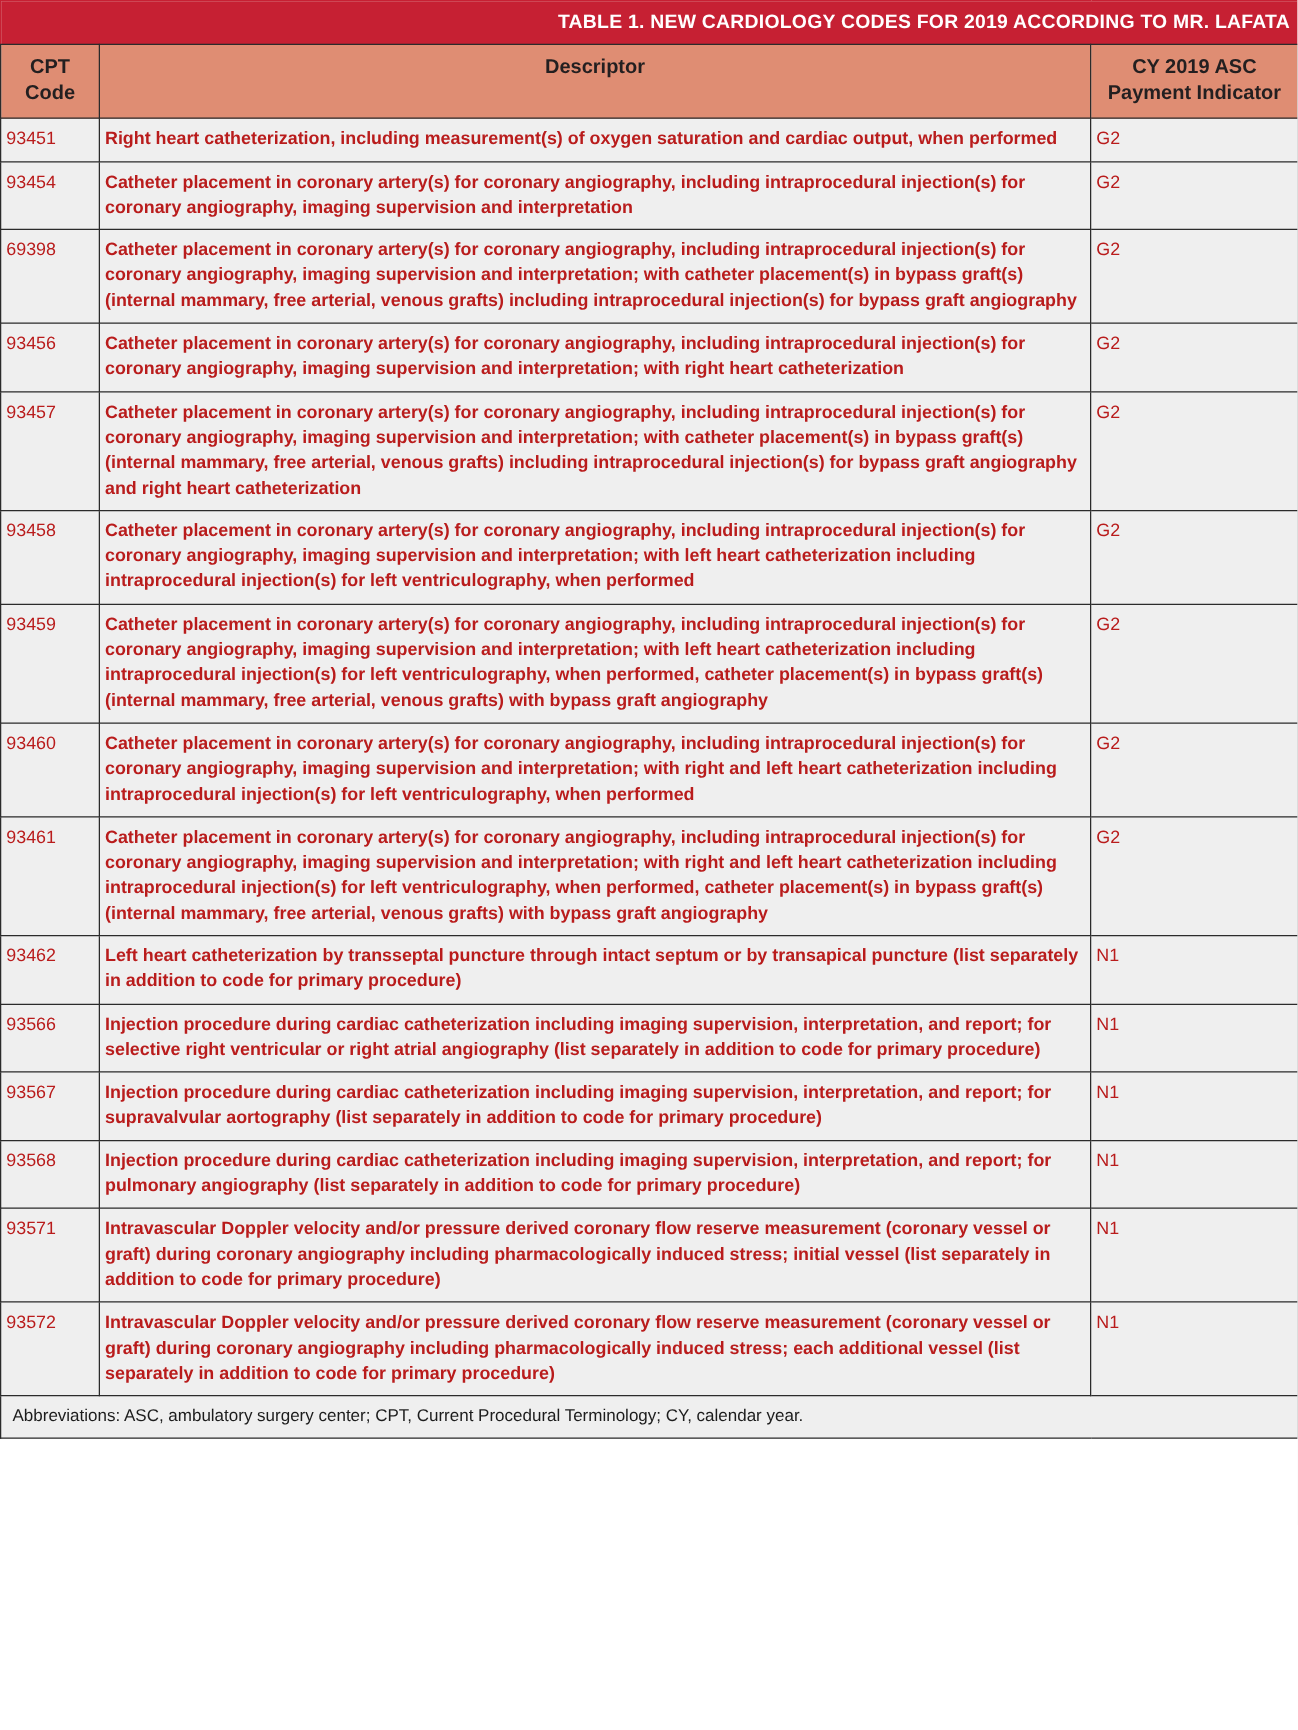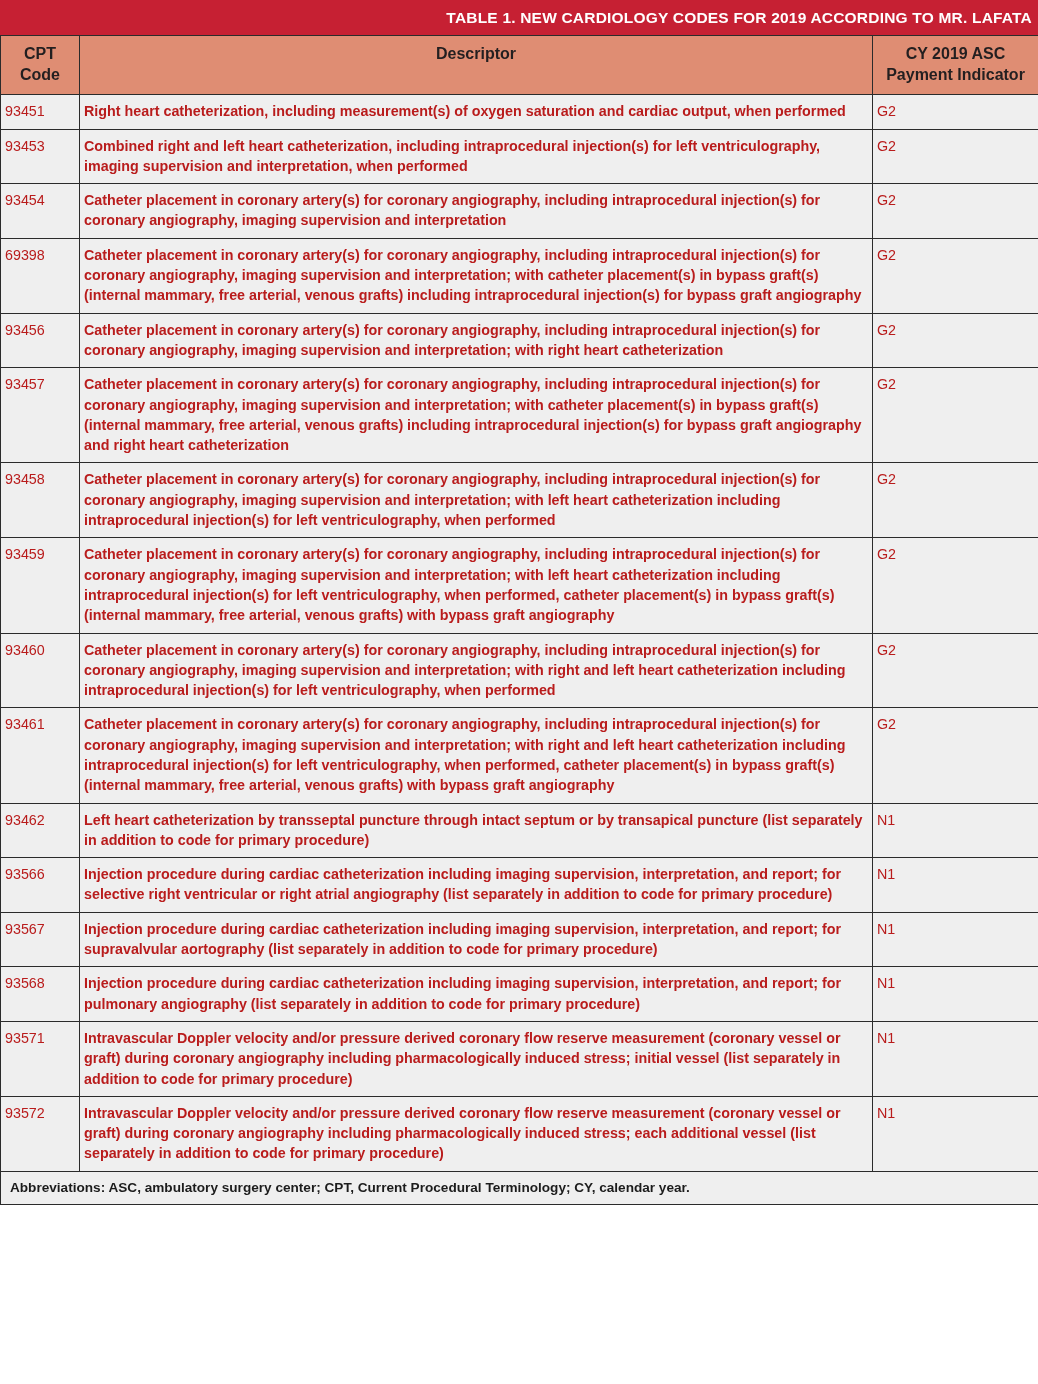--- a/index.html
+++ b/index.html
@@ -70,21 +70,21 @@
   }
 
   td.cpt-cell { white-space: nowrap; }
   td.desc-cell { text-align: left; hyphens: auto; font-weight: bold; }
   td.pay-cell { white-space: nowrap; }
 
   
   tr.footnote-row > td {
     background: #efefef;
     font-size: 13.6px;
-    font-weight: bold;
+    font-weight: normal;
     color: #1c1c1c;
     padding: 7px 9px 8px 9px;
     border: 1.2px solid #2b2b2b;
     line-height: 1.3;
   }
 
   col.c-cpt  { width: 79px; }
   col.c-desc { width: 793px; }
   col.c-pay  { width: 166px; }
 </style>
@@ -114,25 +114,20 @@
         </th>
       </tr>
     </thead>
     <tbody id="rows-body">
         <tr>
           <td class="cpt-cell">93451</td>
           <td class="desc-cell">Right heart catheterization, including measurement(s) of oxygen saturation and cardiac output, when performed</td>
           <td class="pay-cell">G2</td>
         </tr>
         <tr>
-          <td class="cpt-cell">93453</td>
-          <td class="desc-cell">Combined right and left heart catheterization, including intraprocedural injection(s) for left ventriculography, imaging supervision and interpretation, when performed</td>
-          <td class="pay-cell">G2</td>
-        </tr>
-        <tr>
           <td class="cpt-cell">93454</td>
           <td class="desc-cell">Catheter placement in coronary artery(s) for coronary angiography, including intraprocedural injection(s) for coronary angiography, imaging supervision and interpretation</td>
           <td class="pay-cell">G2</td>
         </tr>
         <tr>
           <td class="cpt-cell">69398</td>
           <td class="desc-cell">Catheter placement in coronary artery(s) for coronary angiography, including intraprocedural injection(s) for coronary angiography, imaging supervision and interpretation; with catheter placement(s) in bypass graft(s) (internal mammary, free arterial, venous grafts) including intraprocedural injection(s) for bypass graft angiography</td>
           <td class="pay-cell">G2</td>
         </tr>
         <tr>

